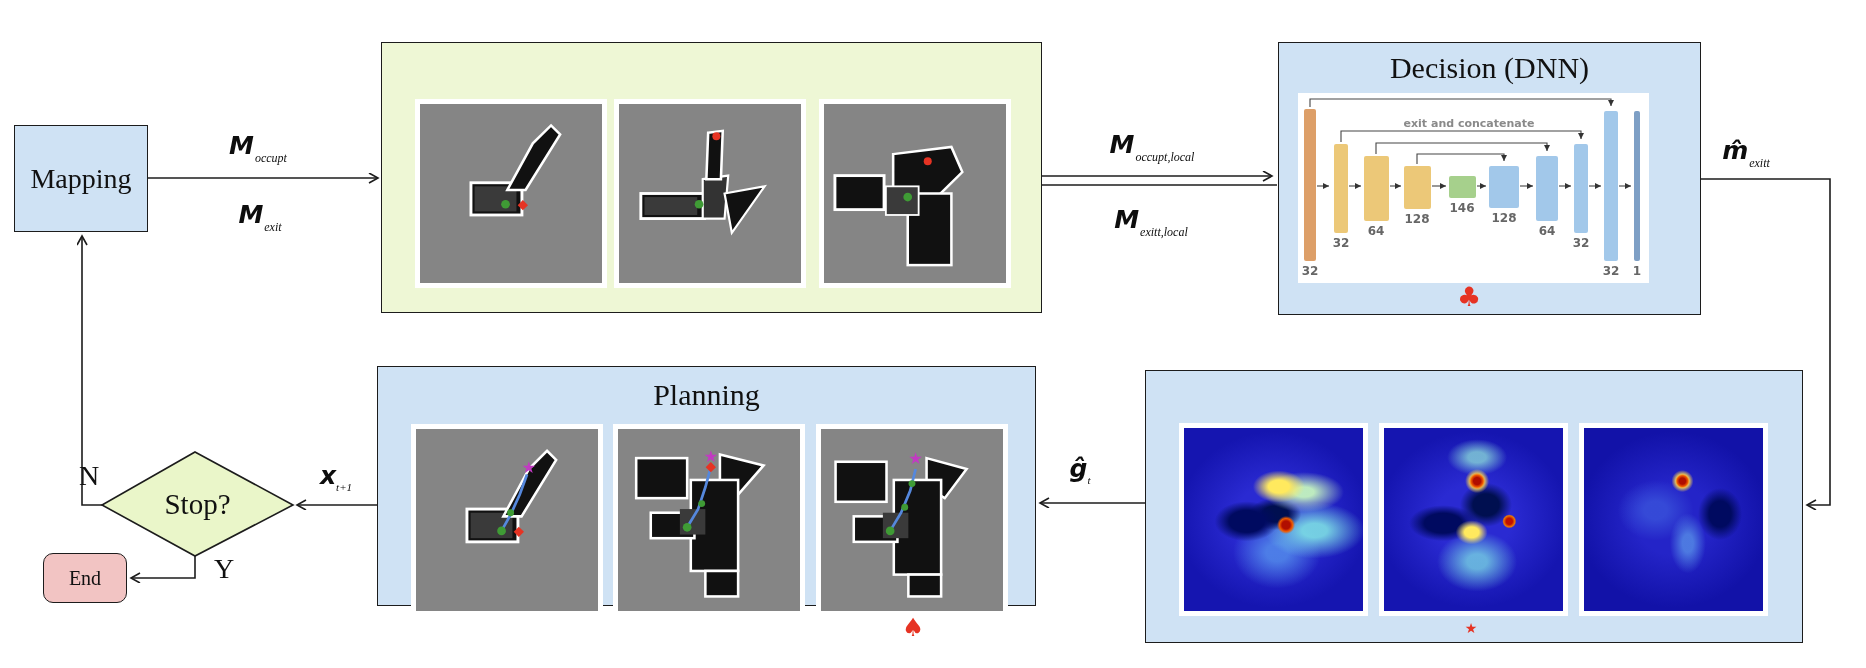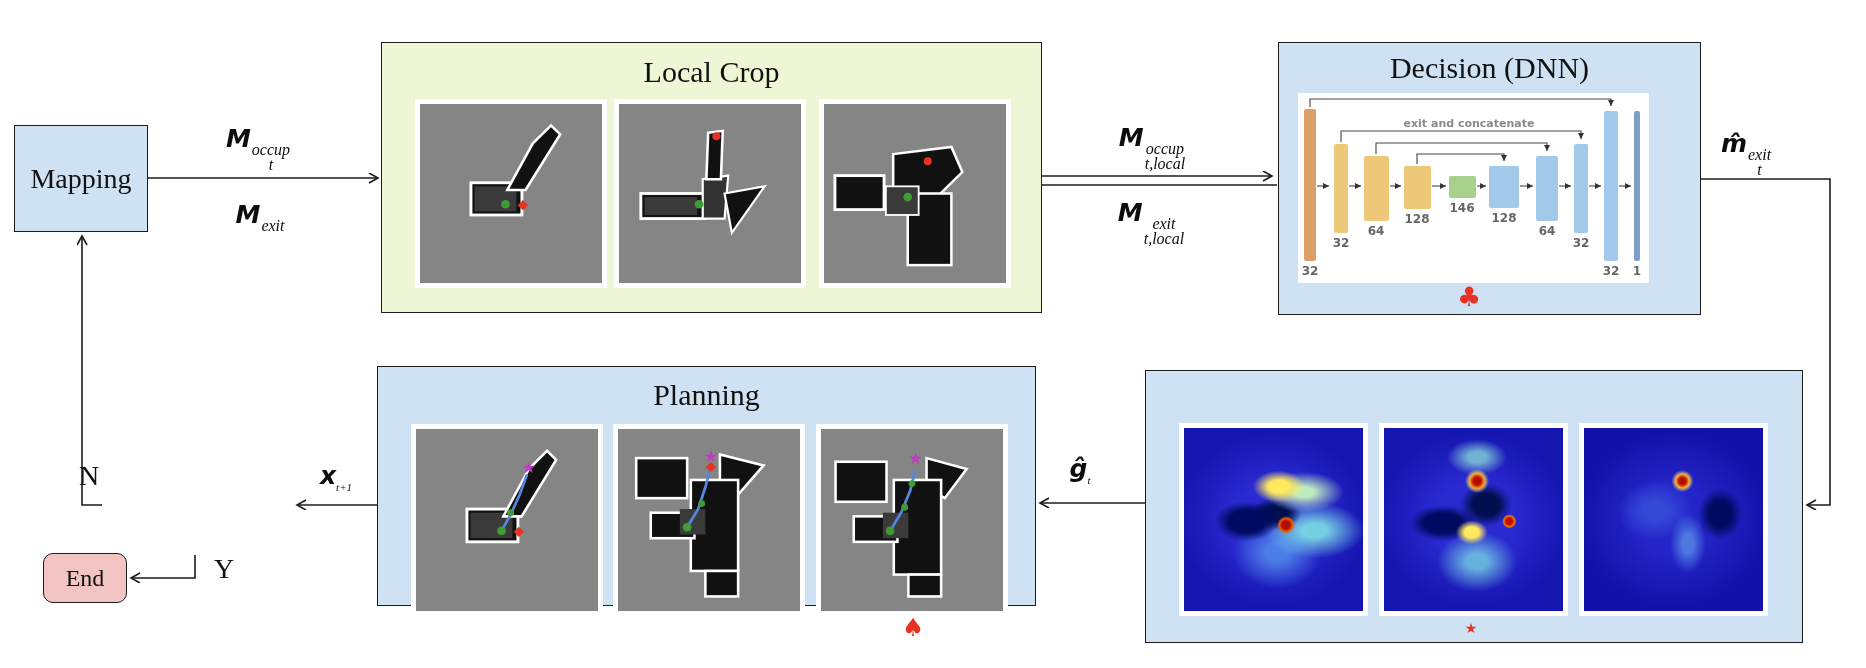--- a/index.html
+++ b/index.html
@@ -41,39 +41,39 @@
     radial-gradient(ellipse 22px 26px at 76% 47%, #000a60 50%, rgba(0,10,96,0) 100%),
     radial-gradient(ellipse 18px 30px at 58% 63%, rgba(110,190,245,.55) 30%, rgba(110,190,245,0) 100%),
     radial-gradient(ellipse 38px 30px at 40% 45%, rgba(70,110,230,.5) 30%, rgba(70,110,230,0) 100%),
     radial-gradient(ellipse 95px 88px at 50% 50%, #2424c8 40%, #1212a8 100%)}
   .suit{position:absolute;color:var(--accent-red);line-height:1;transform:translate(-50%,0);
         font-family:"DejaVu Sans",sans-serif}
   
   .mlabel{position:absolute;transform:translate(-50%,-50%);white-space:nowrap;
           font-style:italic;color:#0d0d0d}
   .mbase{font-family:"DejaVu Sans",sans-serif;font-style:italic;font-weight:600;font-size:25px}
-  .supsub{display:inline-flex;flex-direction:column;align-items:center;
-          font-family:"Liberation Serif",serif;font-size:16px;line-height:.95;
+  .supsub{display:inline-flex;align-items:flex-end;
+          font-family:"Liberation Serif",serif;font-size:12px;line-height:.95;
           vertical-align:-8px;margin-left:1px}
   .sub-inline{font-family:"Liberation Serif",serif;font-size:11px;vertical-align:-7px}
   .plain-letter{position:absolute;transform:translate(-50%,-50%);font-size:28px;
                 font-family:"Liberation Serif",serif;color:#111}
   
   .dnn-panel{position:absolute;left:19px;top:50px;width:351px;height:190px;background:#fff}
   .bar{position:absolute;border-radius:2px}
   .bar-label{position:absolute;transform:translate(-50%,0);font-family:"DejaVu Sans",sans-serif;
              font-weight:bold;font-size:12px;color:var(--label-gray);line-height:1}
   .copy-label{position:absolute;left:171px;top:24px;transform:translate(-50%,0);
               font-family:"DejaVu Sans",sans-serif;font-weight:bold;font-size:11px;
               color:#8a8a8a;white-space:nowrap}
   .diamond-wrap{position:absolute;left:95px;top:448px;width:205px;height:112px}
   .diamond-wrap span{position:absolute;left:0;top:0;width:100%;height:100%;
                      display:flex;align-items:center;justify-content:center;font-size:29px}
   .end-box{position:absolute;left:43px;top:553px;width:84px;height:50px;border-radius:10px;
-           background:var(--end-pink);border:1.8px solid #1c1c1c;box-sizing:border-box;font-size:24px}
+           background:var(--end-pink);border:1.8px solid #1c1c1c;box-sizing:border-box;font-size:20px}
 </style>
 </head>
 <body>
 
 <div class="canvas">
 
   <svg class="abs" style="left:0;top:0" width="1866" height="668" viewBox="0 0 1866 668">
     <defs>
       <marker id="chev" markerUnits="userSpaceOnUse" markerWidth="14" markerHeight="14" refX="10" refY="5" orient="auto">
         <path d="M1,0 L10,5 L1,10" fill="none" stroke="#1c1c1c" stroke-width="1.6"></path>
@@ -92,21 +92,20 @@
       <path d="M102 505 H82 V236" marker-end="url(#chev)"></path>
       <path d="M195 555 V578 H131" marker-end="url(#chev)"></path>
     </g>
   </svg>
 
   <div class="box fill-blue center-text" style="left:14px;top:125px;width:134px;height:107px;font-size:28px">
     <span>Mapping</span>
   </div>
 
   <div class="box fill-green" style="left:381px;top:42px;width:661px;height:271px">
-    <span class="box-title" style="margin-top:12px">Local Crop</span>
     <div class="map-frame" style="left:33px;top:56px;width:192px;height:189px">
       <svg viewBox="0 0 100 100" preserveAspectRatio="none">
         <rect x="28" y="44" width="28" height="18" fill="#111" stroke="#fff" stroke-width="1.6"></rect>
         <rect x="30" y="46" width="23" height="14" fill="#3a3a3a"></rect>
         <polygon points="48,48 62,22 72,12 77,17 58,48" fill="#111" stroke="#fff" stroke-width="1.4"></polygon>
         <circle cx="47" cy="56" r="2.4" fill="#3f9b35"></circle>
         <rect x="54.5" y="54.5" width="4" height="4" transform="rotate(45 56.5 56.5)" fill="#e63323"></rect>
       </svg>
     </div>
     <div class="map-frame" style="left:232px;top:56px;width:192px;height:189px">
@@ -230,20 +229,26 @@
       </div>
     <div class="hm-frame" style="left:233px;top:52px;width:189px;height:193px">
         <div class="hm-inner hm2"></div>
       </div>
     <div class="hm-frame" style="left:433px;top:52px;width:189px;height:193px">
         <div class="hm-inner hm3"></div>
       </div>
     <span class="suit" style="left:325px;top:250px;font-size:14px">★</span>
   </div>
 
+  <div class="diamond-wrap">
+    <svg width="205" height="112" viewBox="0 0 205 112">
+      <polygon points="100,4 198,57 100,108 7,57" fill="var(--diamond-green)" stroke="#1c1c1c" stroke-width="1.6"></polygon>
+    </svg>
+    <span>Stop?</span>
+  </div>
 
   <div class="end-box center-text">
     <span>End</span>
   </div>
 
   <span class="plain-letter" style="left:89px;top:476px">N</span>
   <span class="plain-letter" style="left:224px;top:569px">Y</span>
 
   <div class="mlabel" style="left:258px;top:148px">
     <span class="mbase">M</span><span class="supsub">

